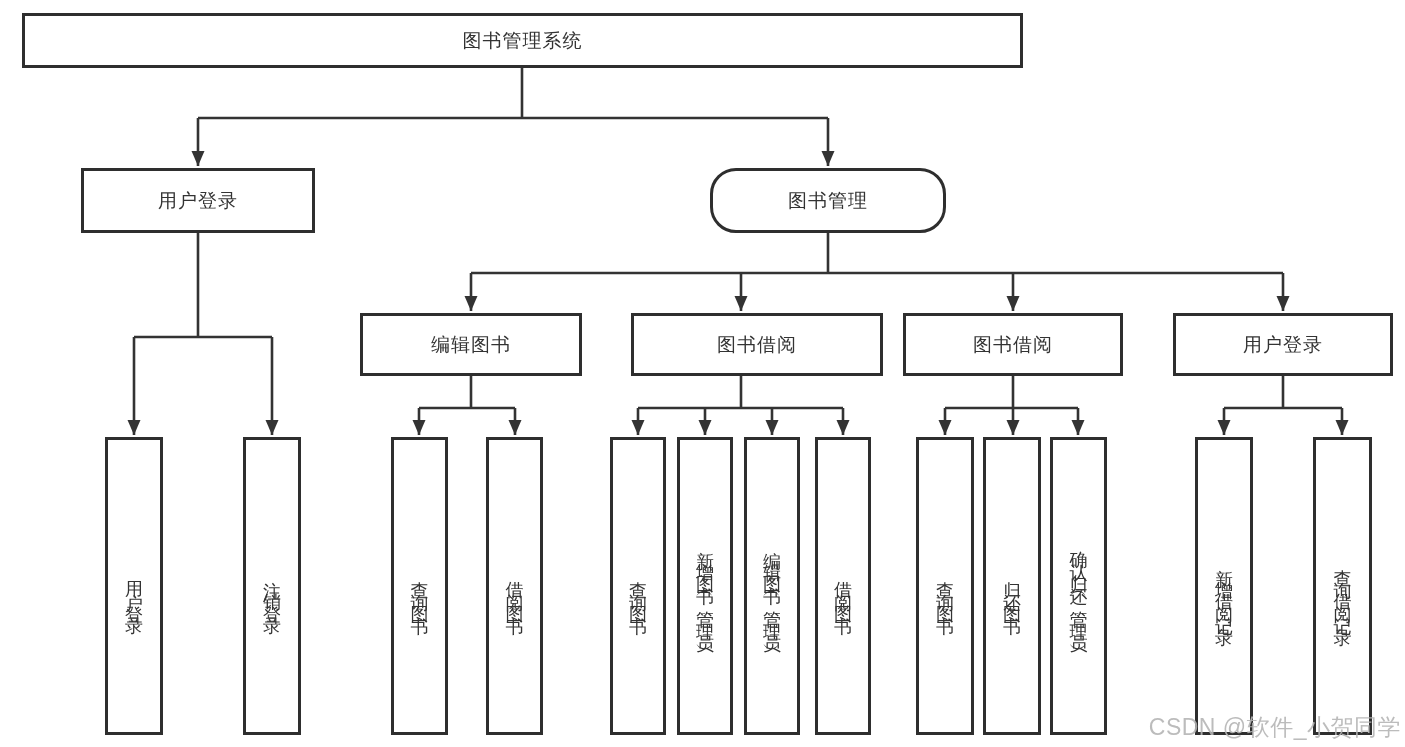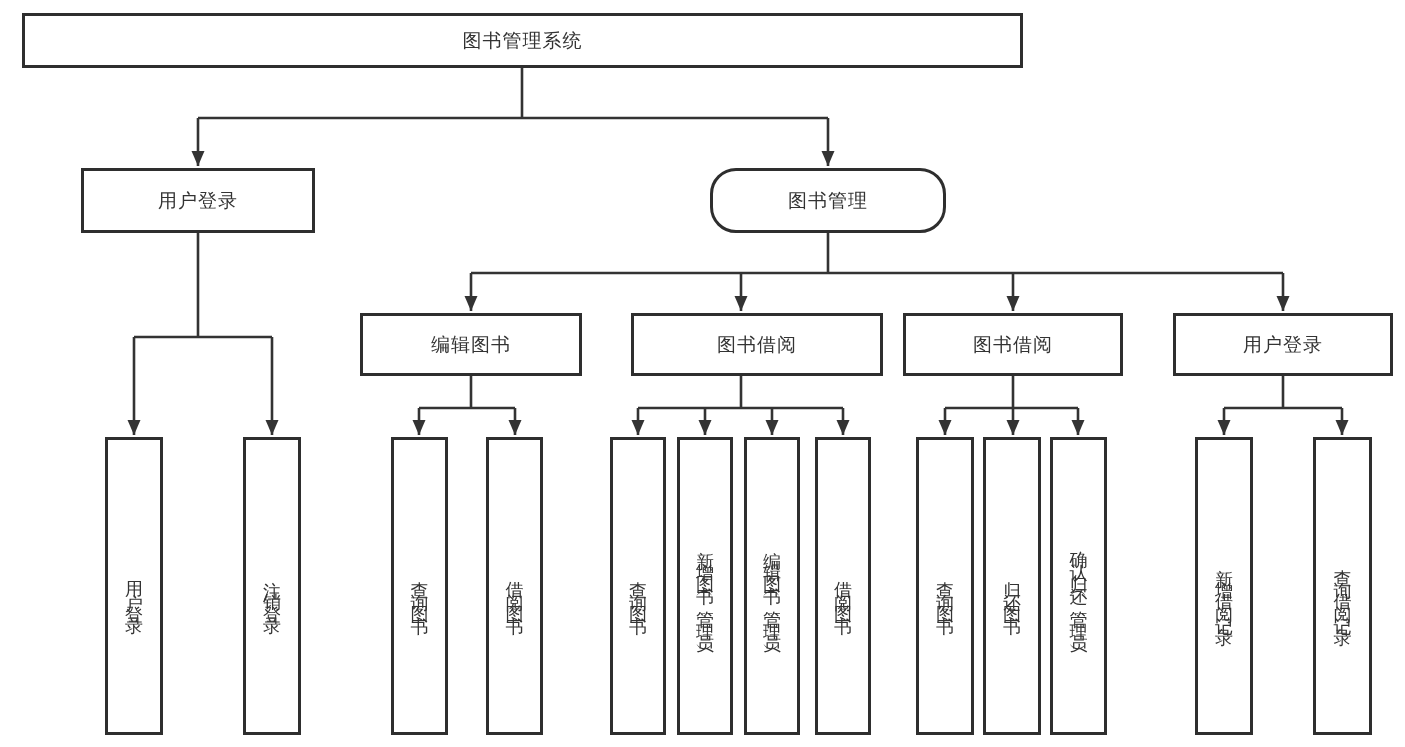--- a/index.html
+++ b/index.html
@@ -140,14 +140,15 @@
   <div class="box v" style="left:744px; top:437px; width:56px; height:298px;">编辑图书（管理员）</div>
   <div class="box v" style="left:815px; top:437px; width:56px; height:298px;">借阅图书</div>
 
   <div class="box v" style="left:916px; top:437px; width:58px; height:298px;">查询图书</div>
   <div class="box v" style="left:983px; top:437px; width:58px; height:298px;">归还图书</div>
   <div class="box v" style="left:1050px; top:437px; width:57px; height:298px;">确认归还（管理员）</div>
 
   <div class="box v" style="left:1195px; top:437px; width:58px; height:298px;">新增借阅记录</div>
   <div class="box v" style="left:1313px; top:437px; width:59px; height:298px;">查询借阅记录</div>
 
+  <div class="watermark">CSDN @软件_小贺同学</div>
 
 </div>
 
 </body></html>

